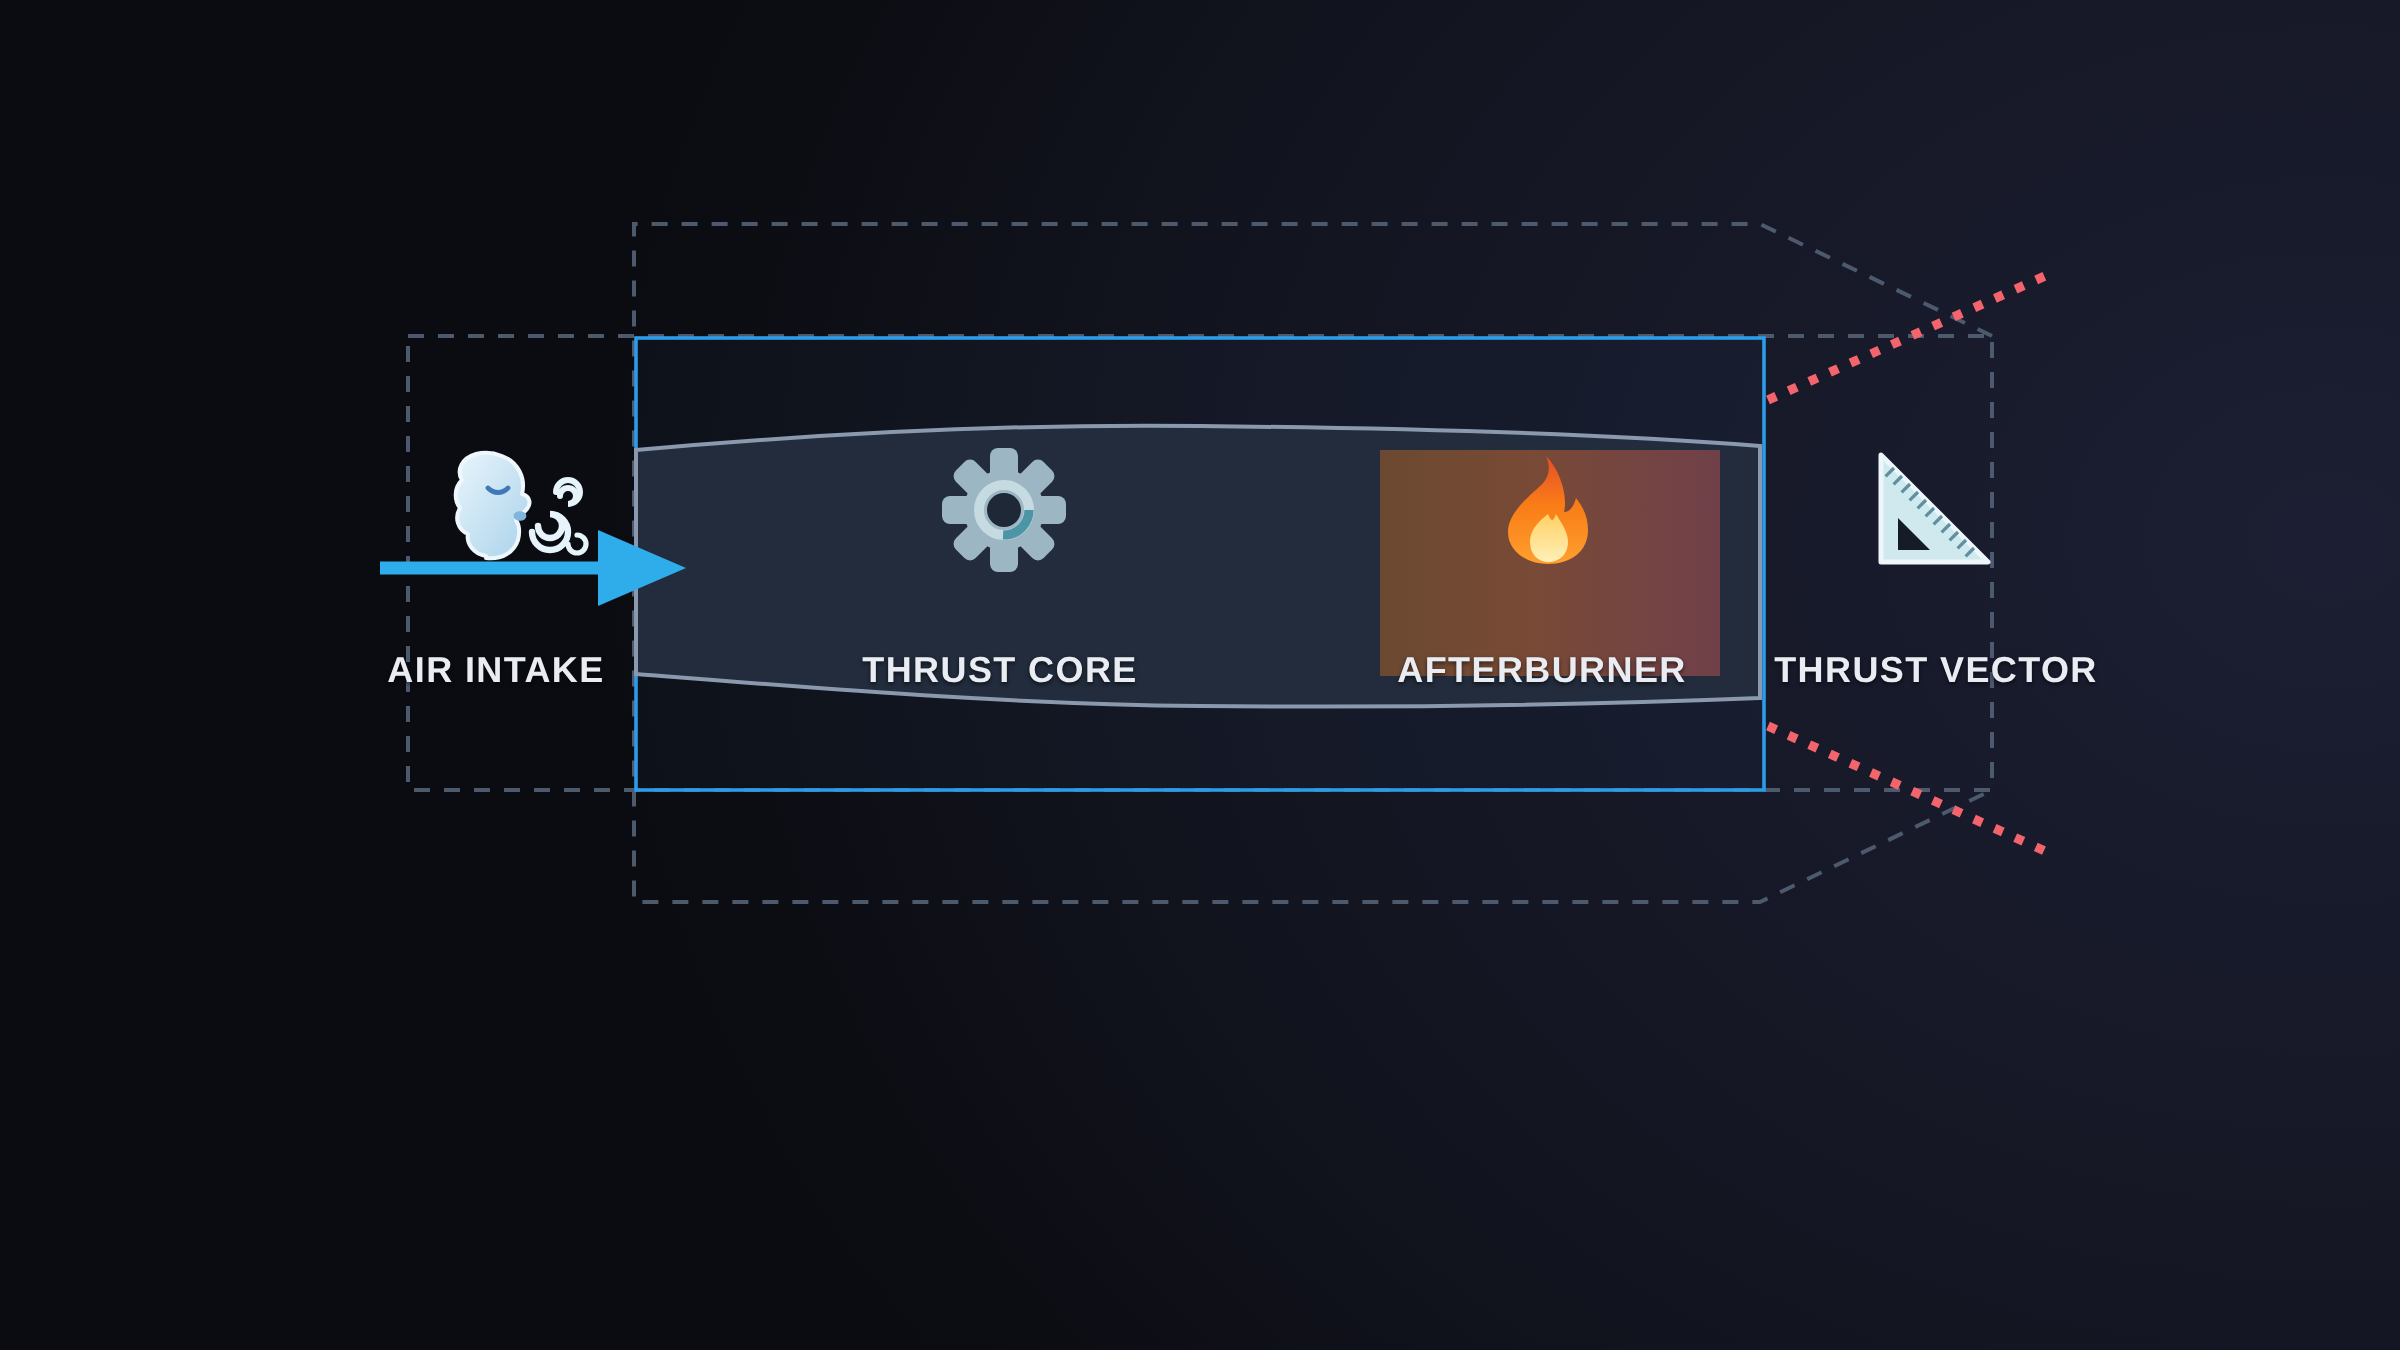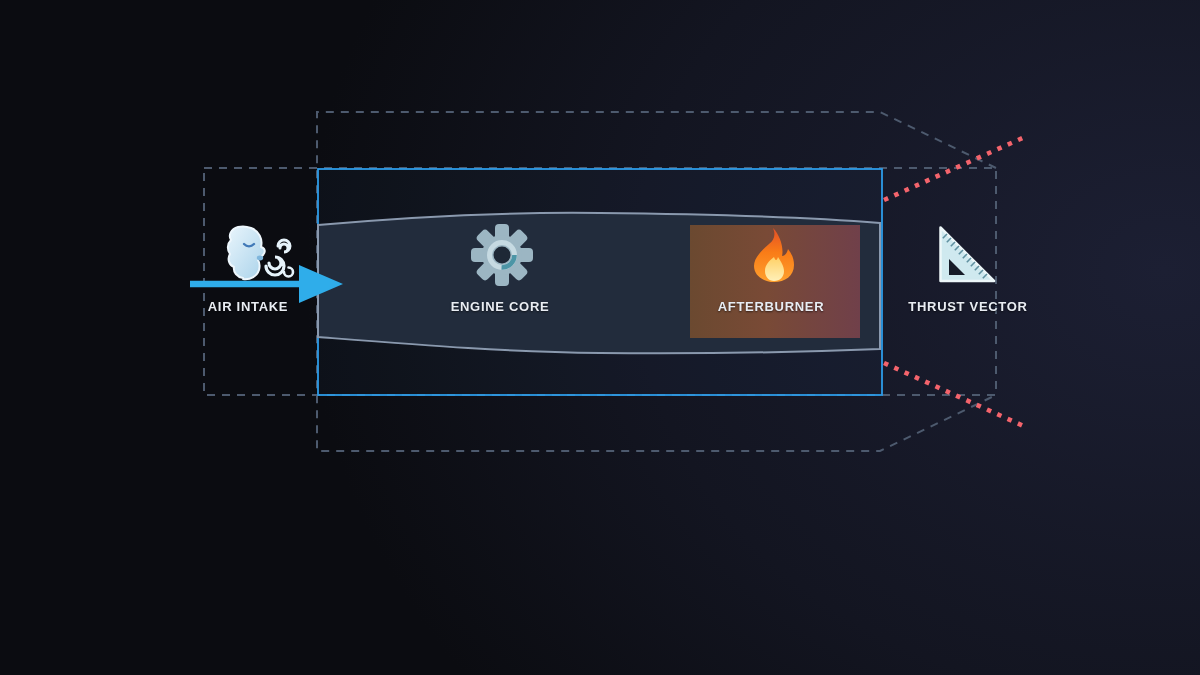--- a/index.html
+++ b/index.html
@@ -3,22 +3,22 @@
 <meta charset="utf-8">
 <style>
   html,body{margin:0;padding:0;background:#000;}
   .canvas{
     position:relative;width:1200px;height:675px;overflow:hidden;
     background:radial-gradient(1100px 900px at 97% 40%, #1c1f33 0%, #131521 48%, #0b0c11 78%);
     font-family:"Liberation Sans","DejaVu Sans",sans-serif;
   }
   .diagram-svg{position:absolute;left:0;top:0;z-index:1;}
   .stage-label{
-    position:absolute;top:299px;z-index:2;transform:translateX(-50%);
-    font-size:13px;font-weight:bold;letter-spacing:0.7px;color:#e9edf3;
+    position:absolute;top:325px;z-index:2;transform:translateX(-50%);
+    font-size:18px;font-weight:bold;letter-spacing:0.7px;color:#e9edf3;
     white-space:nowrap;text-shadow:0 1px 2px rgba(0,0,0,.6);
   }
   .footer{position:absolute;left:0;bottom:0;width:100%;z-index:2;}
 </style>
 </head>
 <body>
 
 <div class="canvas">
 
   <svg class="diagram-svg" width="1200" height="675" viewBox="0 0 1200 675">
@@ -107,21 +107,21 @@
         <line x1="44" y1="44" x2="39.8" y2="48.2"></line>
         <line x1="48" y1="48" x2="43.8" y2="52.2"></line>
       </g>
     </g>
 
     <line x1="884" y1="200" x2="1027" y2="136" stroke-width="4.6" stroke-dasharray="4.5 6.8" stroke="#f4646c"></line>
     <line x1="884" y1="363" x2="1028" y2="428" stroke-width="4.6" stroke-dasharray="4.5 6.8" stroke="#f4646c"></line>
   </svg>
 
   <div class="stage-label" style="left:248px">AIR INTAKE</div>
-  <div class="stage-label" style="left:500px">ENGINE CORE</div>
+  <div class="stage-label" style="left:500px">THRUST CORE</div>
   <div class="stage-label" style="left:771px">AFTERBURNER</div>
   <div class="stage-label" style="left:968px">THRUST VECTOR</div>
 
   <div class="footer">
     
     
     
     
   </div>
 

